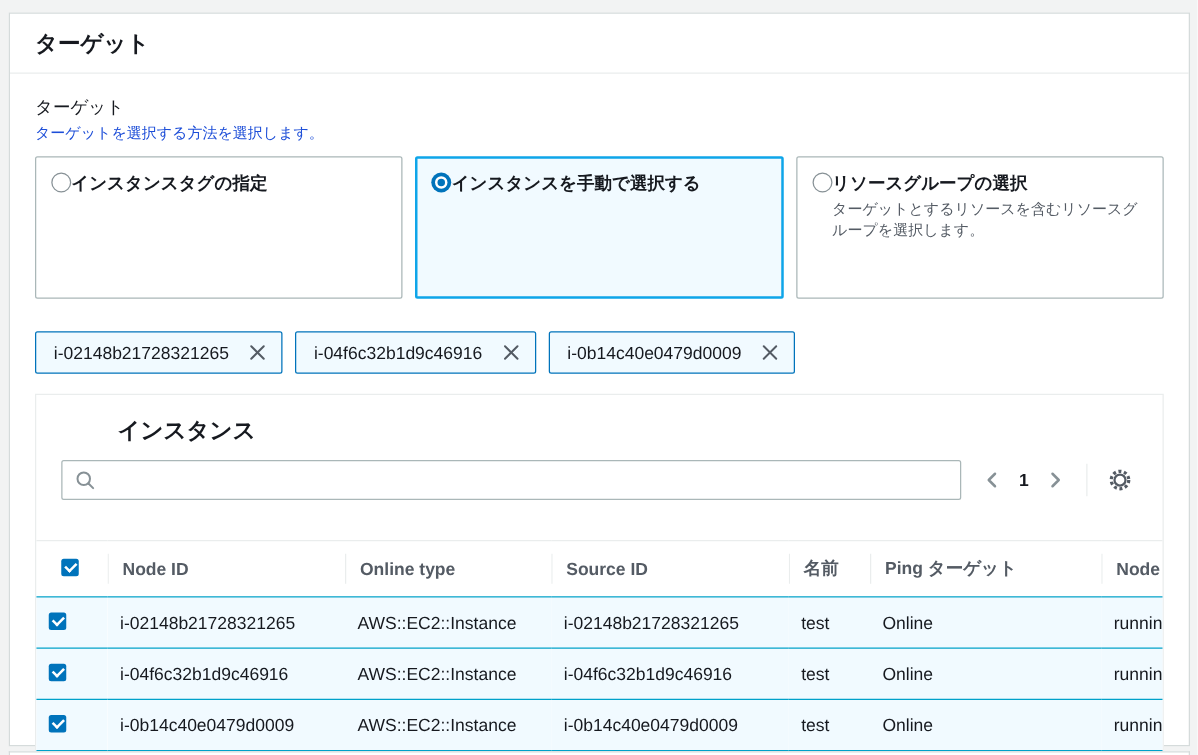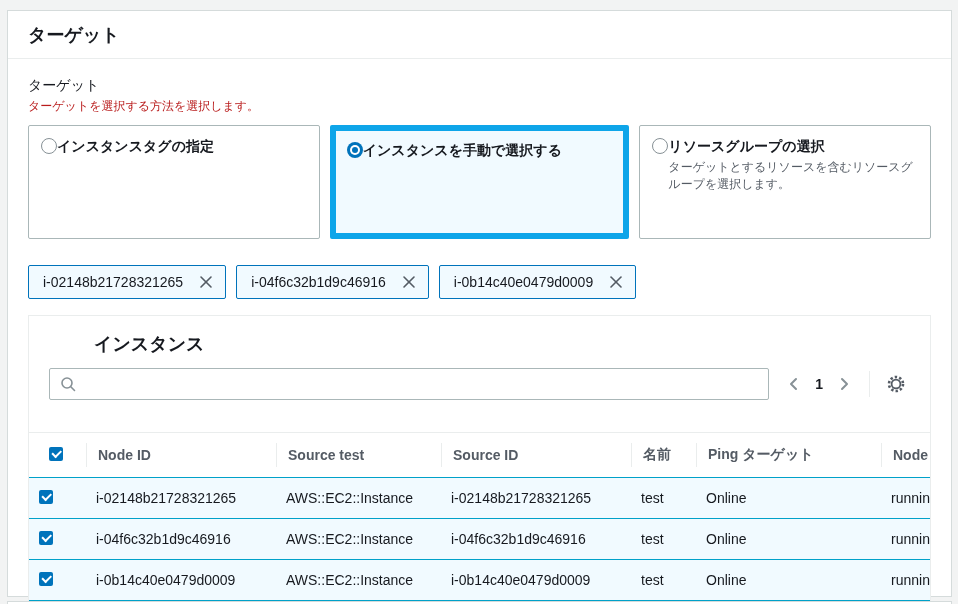--- a/index.html
+++ b/index.html
@@ -13,29 +13,29 @@
     position:absolute;left:7px;top:10px;width:945px;height:587px;
     background:#fff;border:1px solid #d5dbdb;box-sizing:border-box;
   }
   .card-header{
     height:47px;display:flex;align-items:center;padding:0 20px;
     border-bottom:1px solid #eaeded;
   }
   .card-title{font-size:18px;font-weight:bold;color:#16191f;}
   .card-body{padding:18px 20px 0 20px;}
   .field-label{font-size:14px;color:#16191f;}
-  .field-desc{font-size:12px;color:#b91c1c;margin:3px 0 10px 0;}
+  .field-desc{font-size:12px;color:#1d4ed8;margin:3px 0 10px 0;}
 
   
   .options-row{display:flex;gap:10px;}
   .option-card{
     flex:1;border:1px solid #aab7b8;border-radius:2px;background:#fff;
     padding:11px 12px;box-sizing:border-box;height:114px;display:flex;gap:0;cursor:pointer;
   }
-  .option-card.selected{border:6px solid #0ea5e9;background:#f1faff;padding:10px 11px;text-align:center;}
+  .option-card.selected{border:2px solid #0ea5e9;background:#f1faff;padding:10px 11px;text-align:center;}
   .radio{
     width:16px;height:16px;border-radius:50%;flex:0 0 16px;margin-top:1px;
     border:1px solid #879196;background:#fff;box-sizing:border-box;
   }
   .radio.checked{
     border:0;background:#0073bb;display:flex;align-items:center;justify-content:center;
   }
   .radio.checked > span{
     width:10px;height:10px;border-radius:50%;background:#fff;
     display:flex;align-items:center;justify-content:center;
@@ -221,21 +221,21 @@
               <col style="width:165px">
             <col style="width:190px">
               <col style="width:65px">
               <col style="width:185px">
               <col style="width:150px">
           </colgroup>
           <thead>
             <tr>
               <th class="cb"><span class="checkbox"></span></th>
               <th class="sep">Node ID</th>
-              <th class="sep">Source test</th>
+              <th class="sep">Online type</th>
               <th class="sep">Source ID</th>
               <th class="sep">名前</th>
               <th class="sep">Ping ターゲット</th>
               <th class="sep">Node</th>
             </tr>
           </thead>
           <tbody>
             <tr class="data">
               <td class="cb"><span class="checkbox"></span></td>
               <td>i-02148b21728321265</td>

